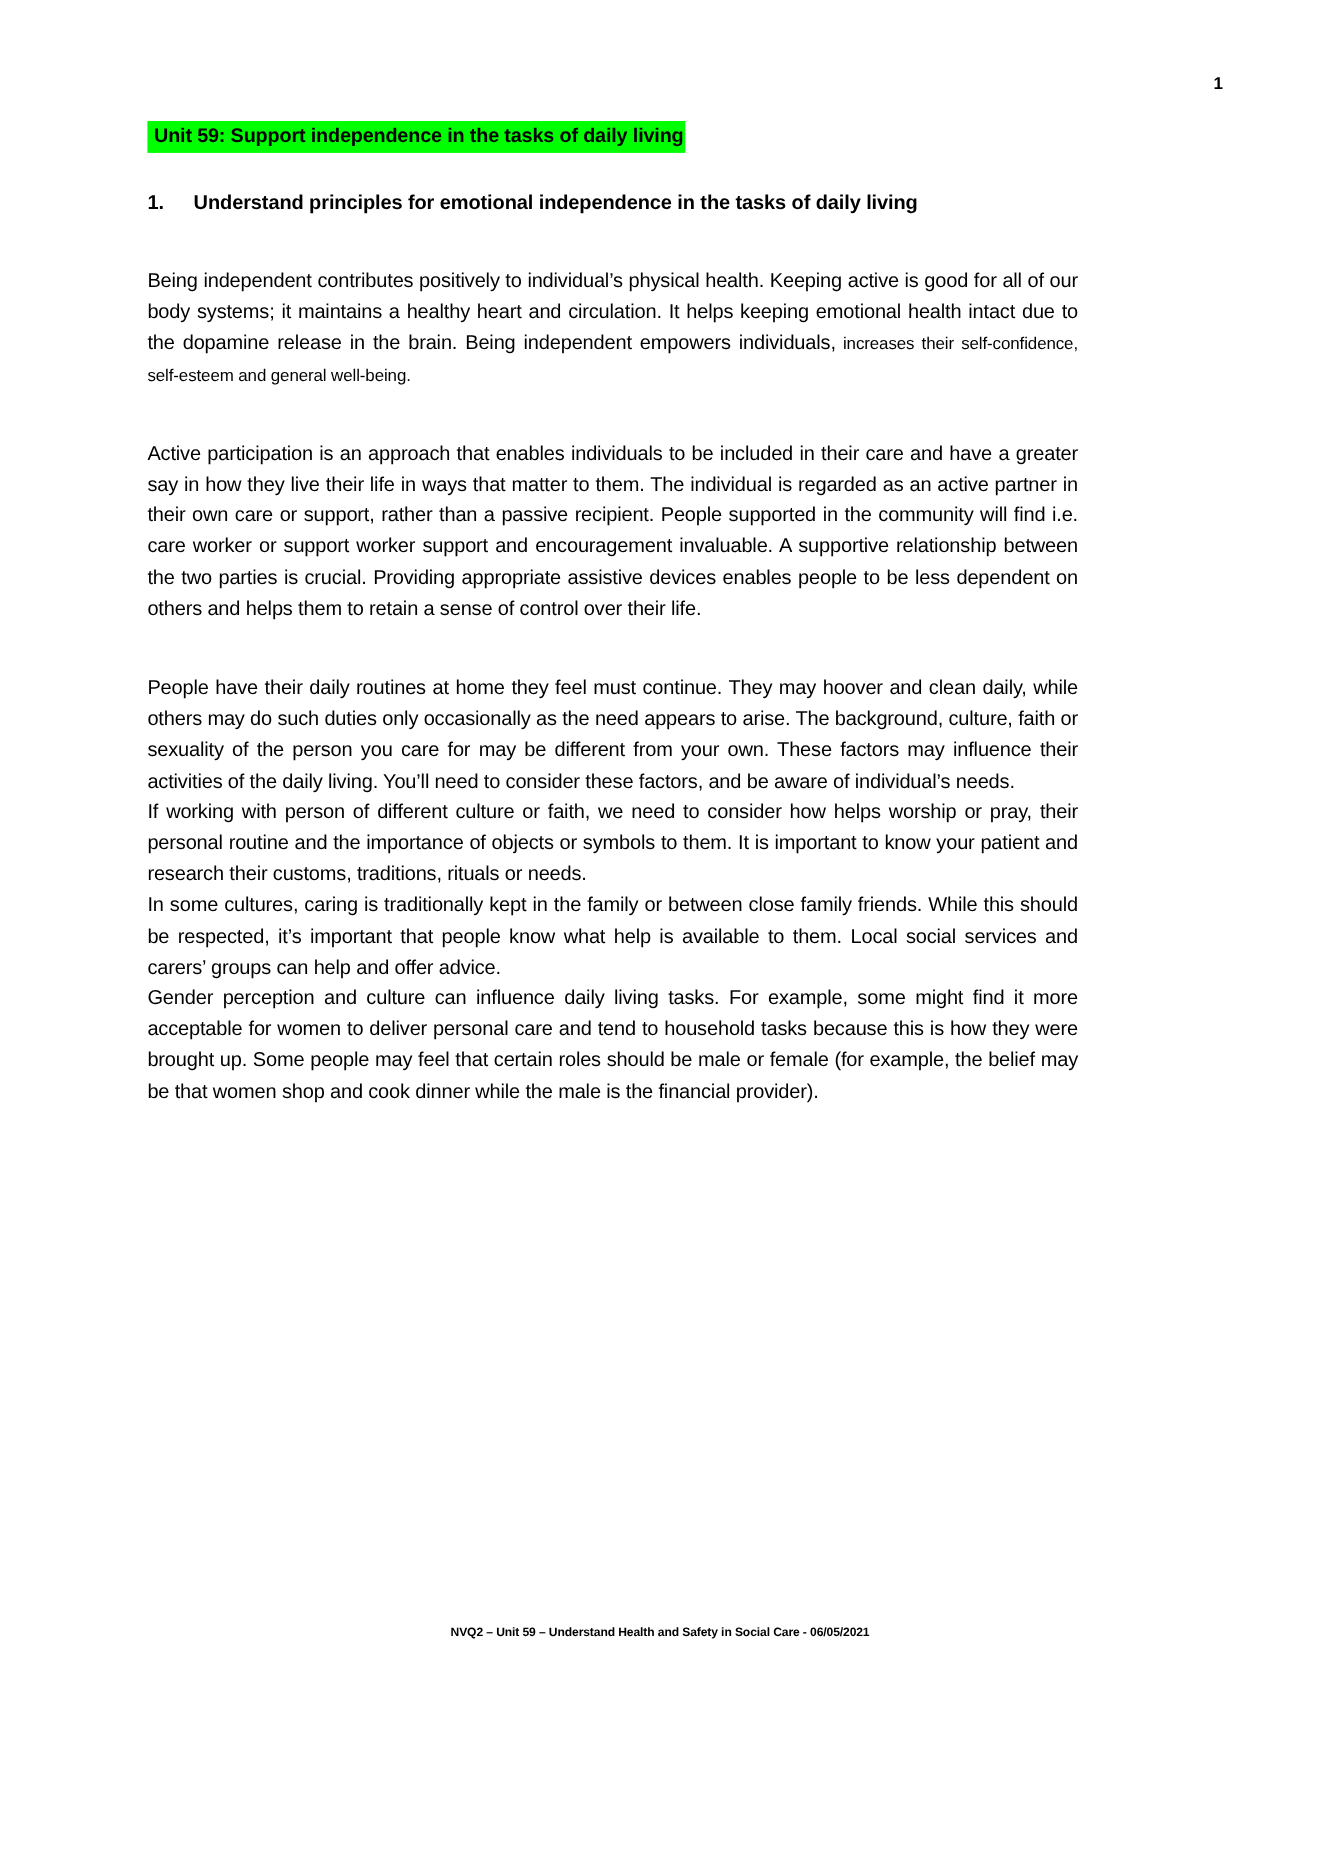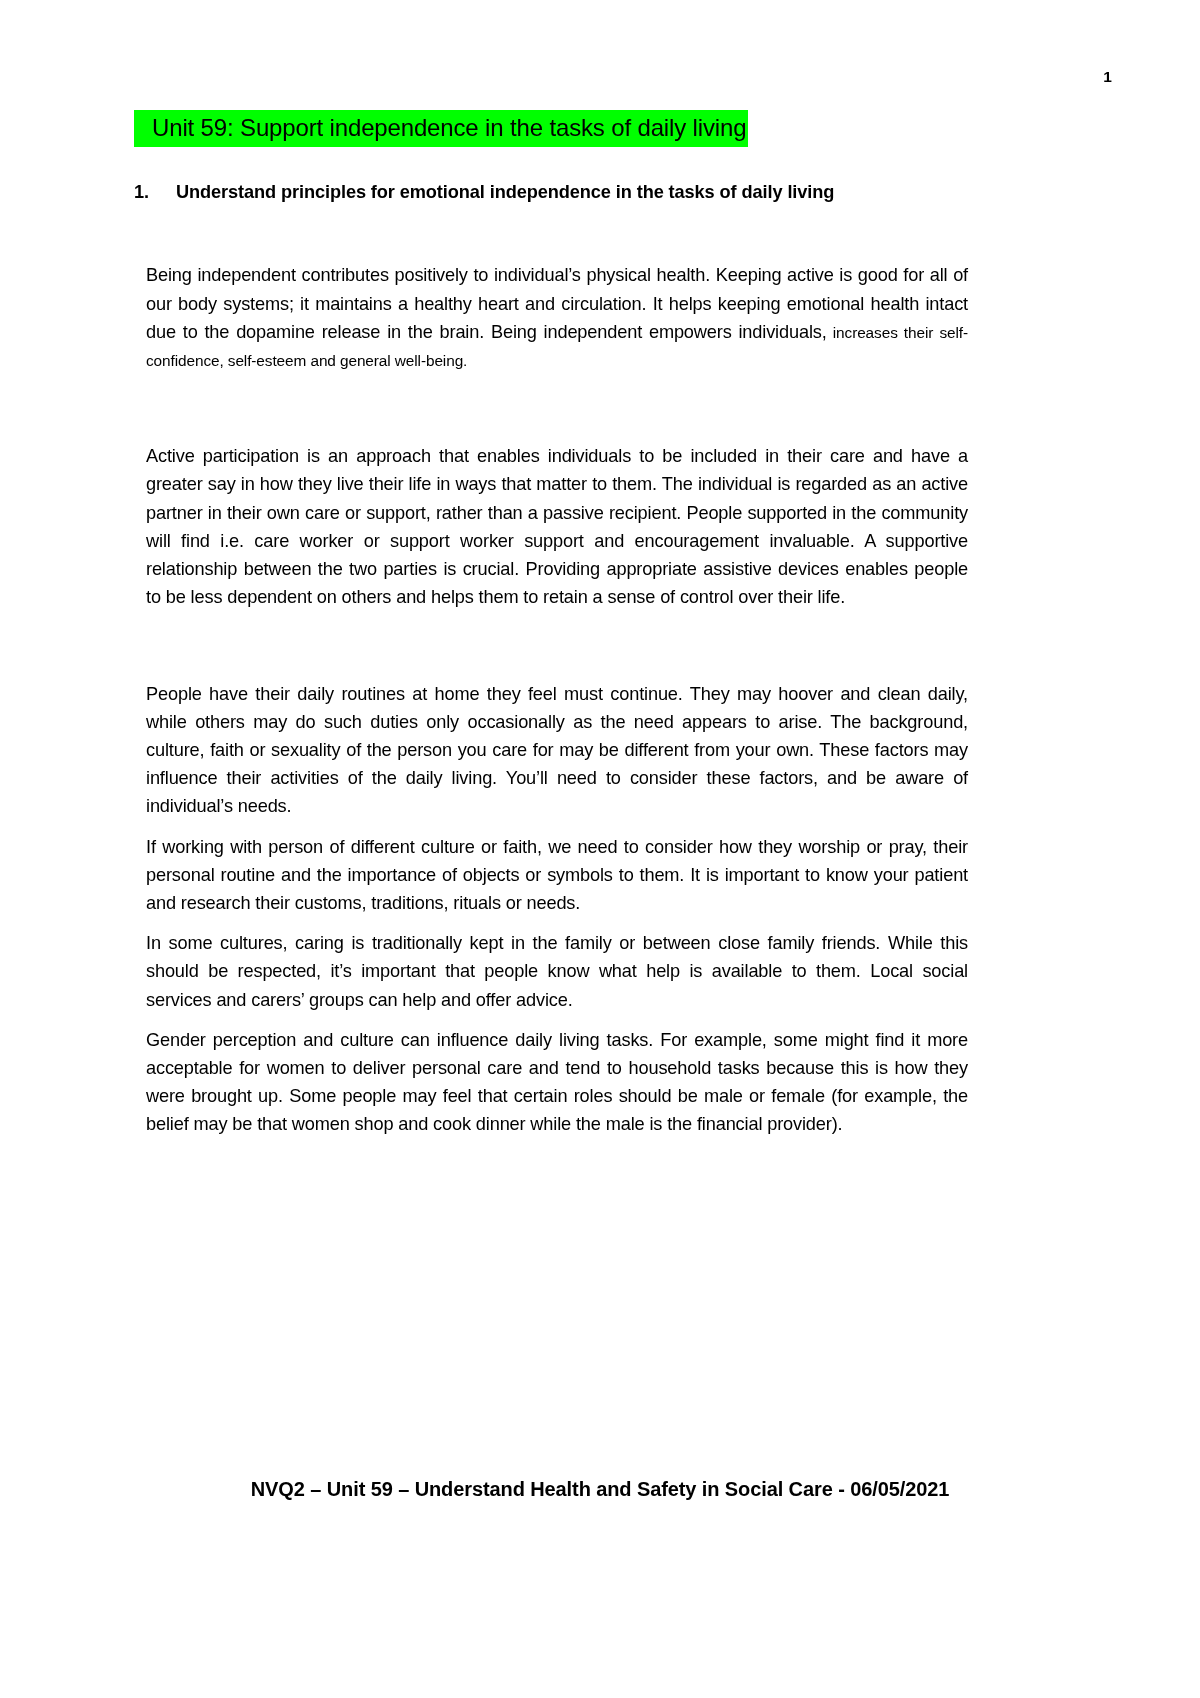--- a/index.html
+++ b/index.html
@@ -27,25 +27,25 @@
   }
   .content {
     position: absolute;
     left: 134px;
     top: 110px;
     width: 846px;
   }
   .doc-title {
     display: inline-block;
     background: #00ff00;
-    font-size: 24px;
-    font-weight: 400;
+    font-size: 18px;
+    font-weight: 700;
     line-height: 1.42;
     letter-spacing: -0.15px;
-    padding: 1px 2px 2px 18px;
+    padding: 1px 2px 2px 6px;
     margin: 0 0 6px 0;
     white-space: nowrap;
   }
   .spacer-lg { height: 26px; }
   .spacer-md { height: 22px; }
 
   .outcome {
     font-size: 18.2px;
     font-weight: 700;
     line-height: 1.45;
@@ -76,41 +76,41 @@
   }
   .ac.hang {
     padding-left: 56px;
     text-indent: -56px;
   }
 
   p.body {
     font-size: 18.2px;
     line-height: 1.55;
     letter-spacing: -0.15px;
-    margin: 12px;
+    margin: 0;
     text-align: justify;
     text-justify: inter-word;
   }
   .blk {
     margin: 0;
   }
   .blk p.body + p.body {
     margin-top: 0;
   }
   .smalltext {
     font-size: 15.4px;
     letter-spacing: -0.1px;
   }
   .footer {
     position: absolute;
     left: 0;
     right: 0;
     top: 1478px;
     text-align: center;
-    font-size: 20px;
+    font-size: 11px;
     font-weight: 700;
     letter-spacing: -0.1px;
   }
 </style>
 </head>
 <body>
 
 <div class="page">
 
   <div class="page-number">1</div>
@@ -144,21 +144,21 @@
       <p class="body">Active participation is an approach that enables individuals to be included in their care and have a greater say in how they live their life in ways that matter to them. The individual is regarded as an active partner in their own care or support, rather than a passive recipient. People supported in the community will find i.e. care worker or support worker support and encouragement invaluable. A supportive relationship between the two parties is crucial. Providing appropriate assistive devices enables people to be less dependent on others and helps them to retain a sense of control over their life.</p>
     </div>
 
     <div class="spacer-md"></div>
 
 
     <div class="spacer-md"></div>
 
     <div class="blk">
       <p class="body">People have their daily routines at home they feel must continue. They may hoover and clean daily, while others may do such duties only occasionally as the need appears to arise. The background, culture, faith or sexuality of the person you care for may be different from your own. These factors may influence their activities of the daily living. You’ll need to consider these factors, and be aware of individual’s needs.</p>
-      <p class="body">If working with person of different culture or faith, we need to consider how they worship or pray, their personal routine and the importance of objects or symbols to them. It is important to know your patient and research their customs, traditions, rituals or needs.</p>
+      <p class="body">If working with person of different culture or faith, we need to consider how helps worship or pray, their personal routine and the importance of objects or symbols to them. It is important to know your patient and research their customs, traditions, rituals or needs.</p>
       <p class="body">In some cultures, caring is traditionally kept in the family or between close family friends. While this should be respected, it’s important that people know what help is available to them. Local social services and carers’ groups can help and offer advice.</p>
       <p class="body">Gender perception and culture can influence daily living tasks. For example, some might find it more acceptable for women to deliver personal care and tend to household tasks because this is how they were brought up. Some people may feel that certain roles should be male or female (for example, the belief may be that women shop and cook dinner while the male is the financial provider).</p>
     </div>
 
     <div class="spacer-md"></div>
 
 
   </div>
 
   <div class="footer">NVQ2 – Unit 59 – Understand Health and Safety in Social Care - 06/05/2021</div>

